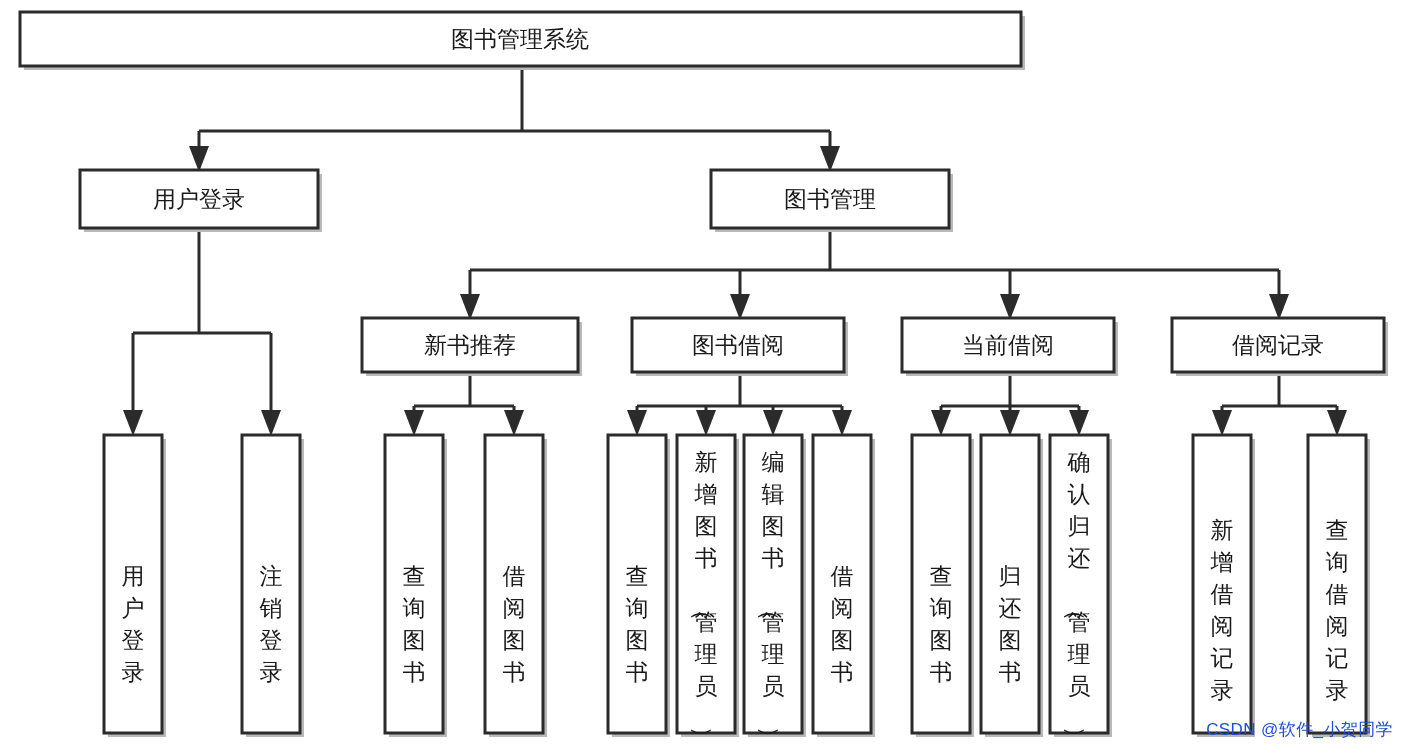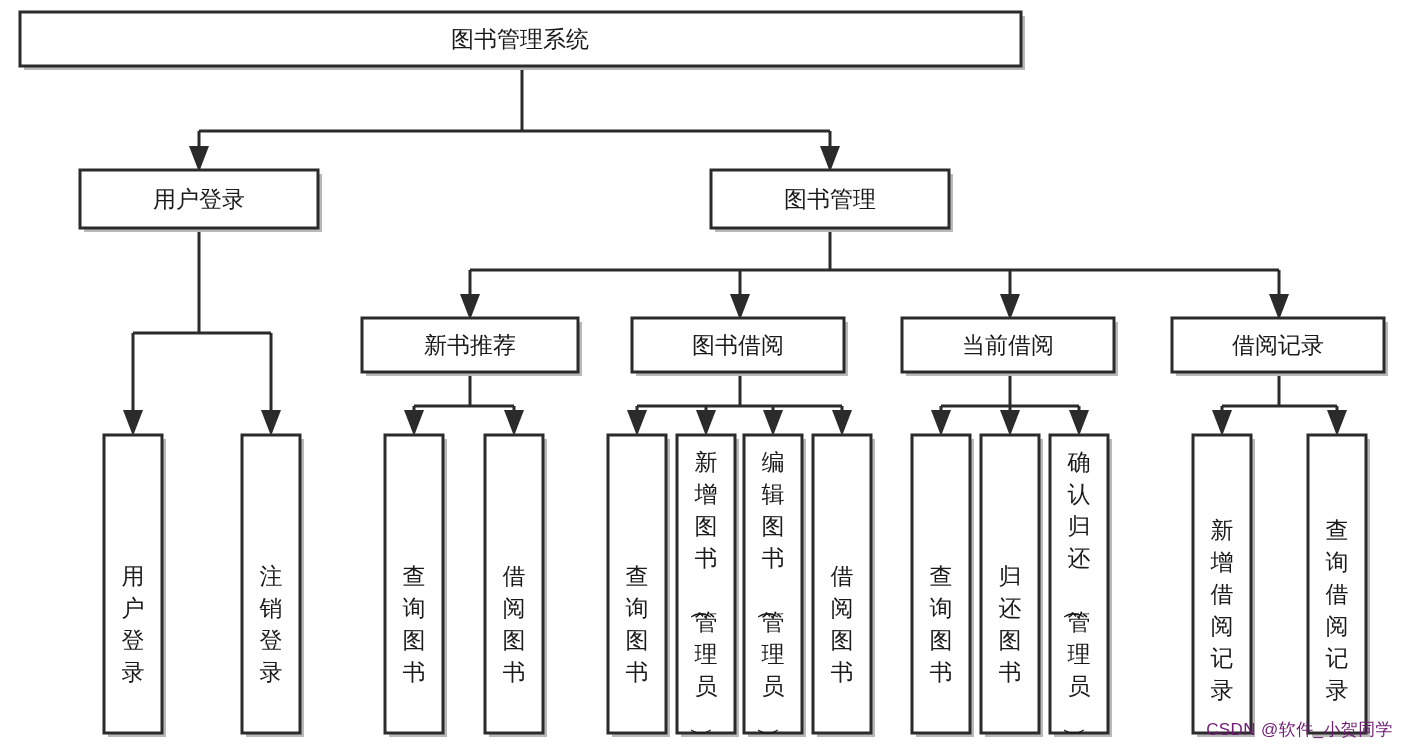--- a/index.html
+++ b/index.html
@@ -55,21 +55,21 @@
     font-family: "Liberation Sans", "DejaVu Sans", sans-serif;
     font-size: 23px;
     text-anchor: middle;
   }
   .watermark {
     position: absolute;
     right: 12px;
     bottom: 6px;
     font-family: "Liberation Sans", "DejaVu Sans", sans-serif;
     font-size: 17px;
-    color: #701a75;
+    color: #1d4ed8;
     letter-spacing: 0.4px;
     white-space: nowrap;
     user-select: none;
   }
 </style>
 </head>
 <body>
 
 <div id="diagram-root">
 

